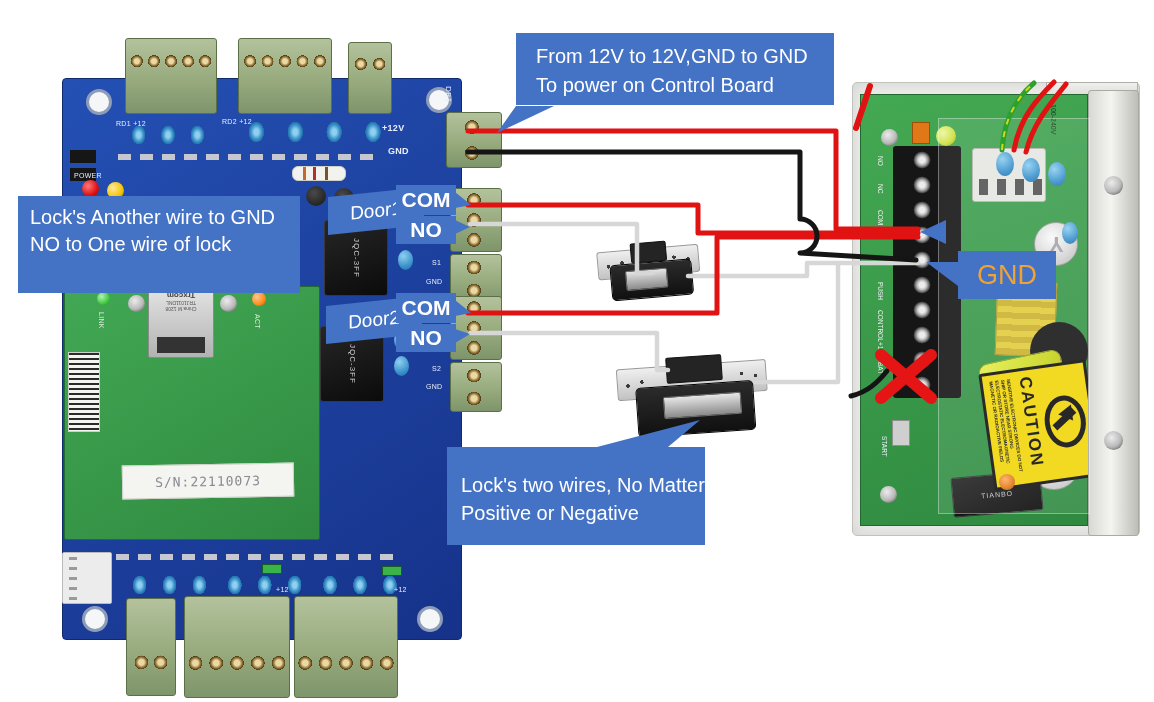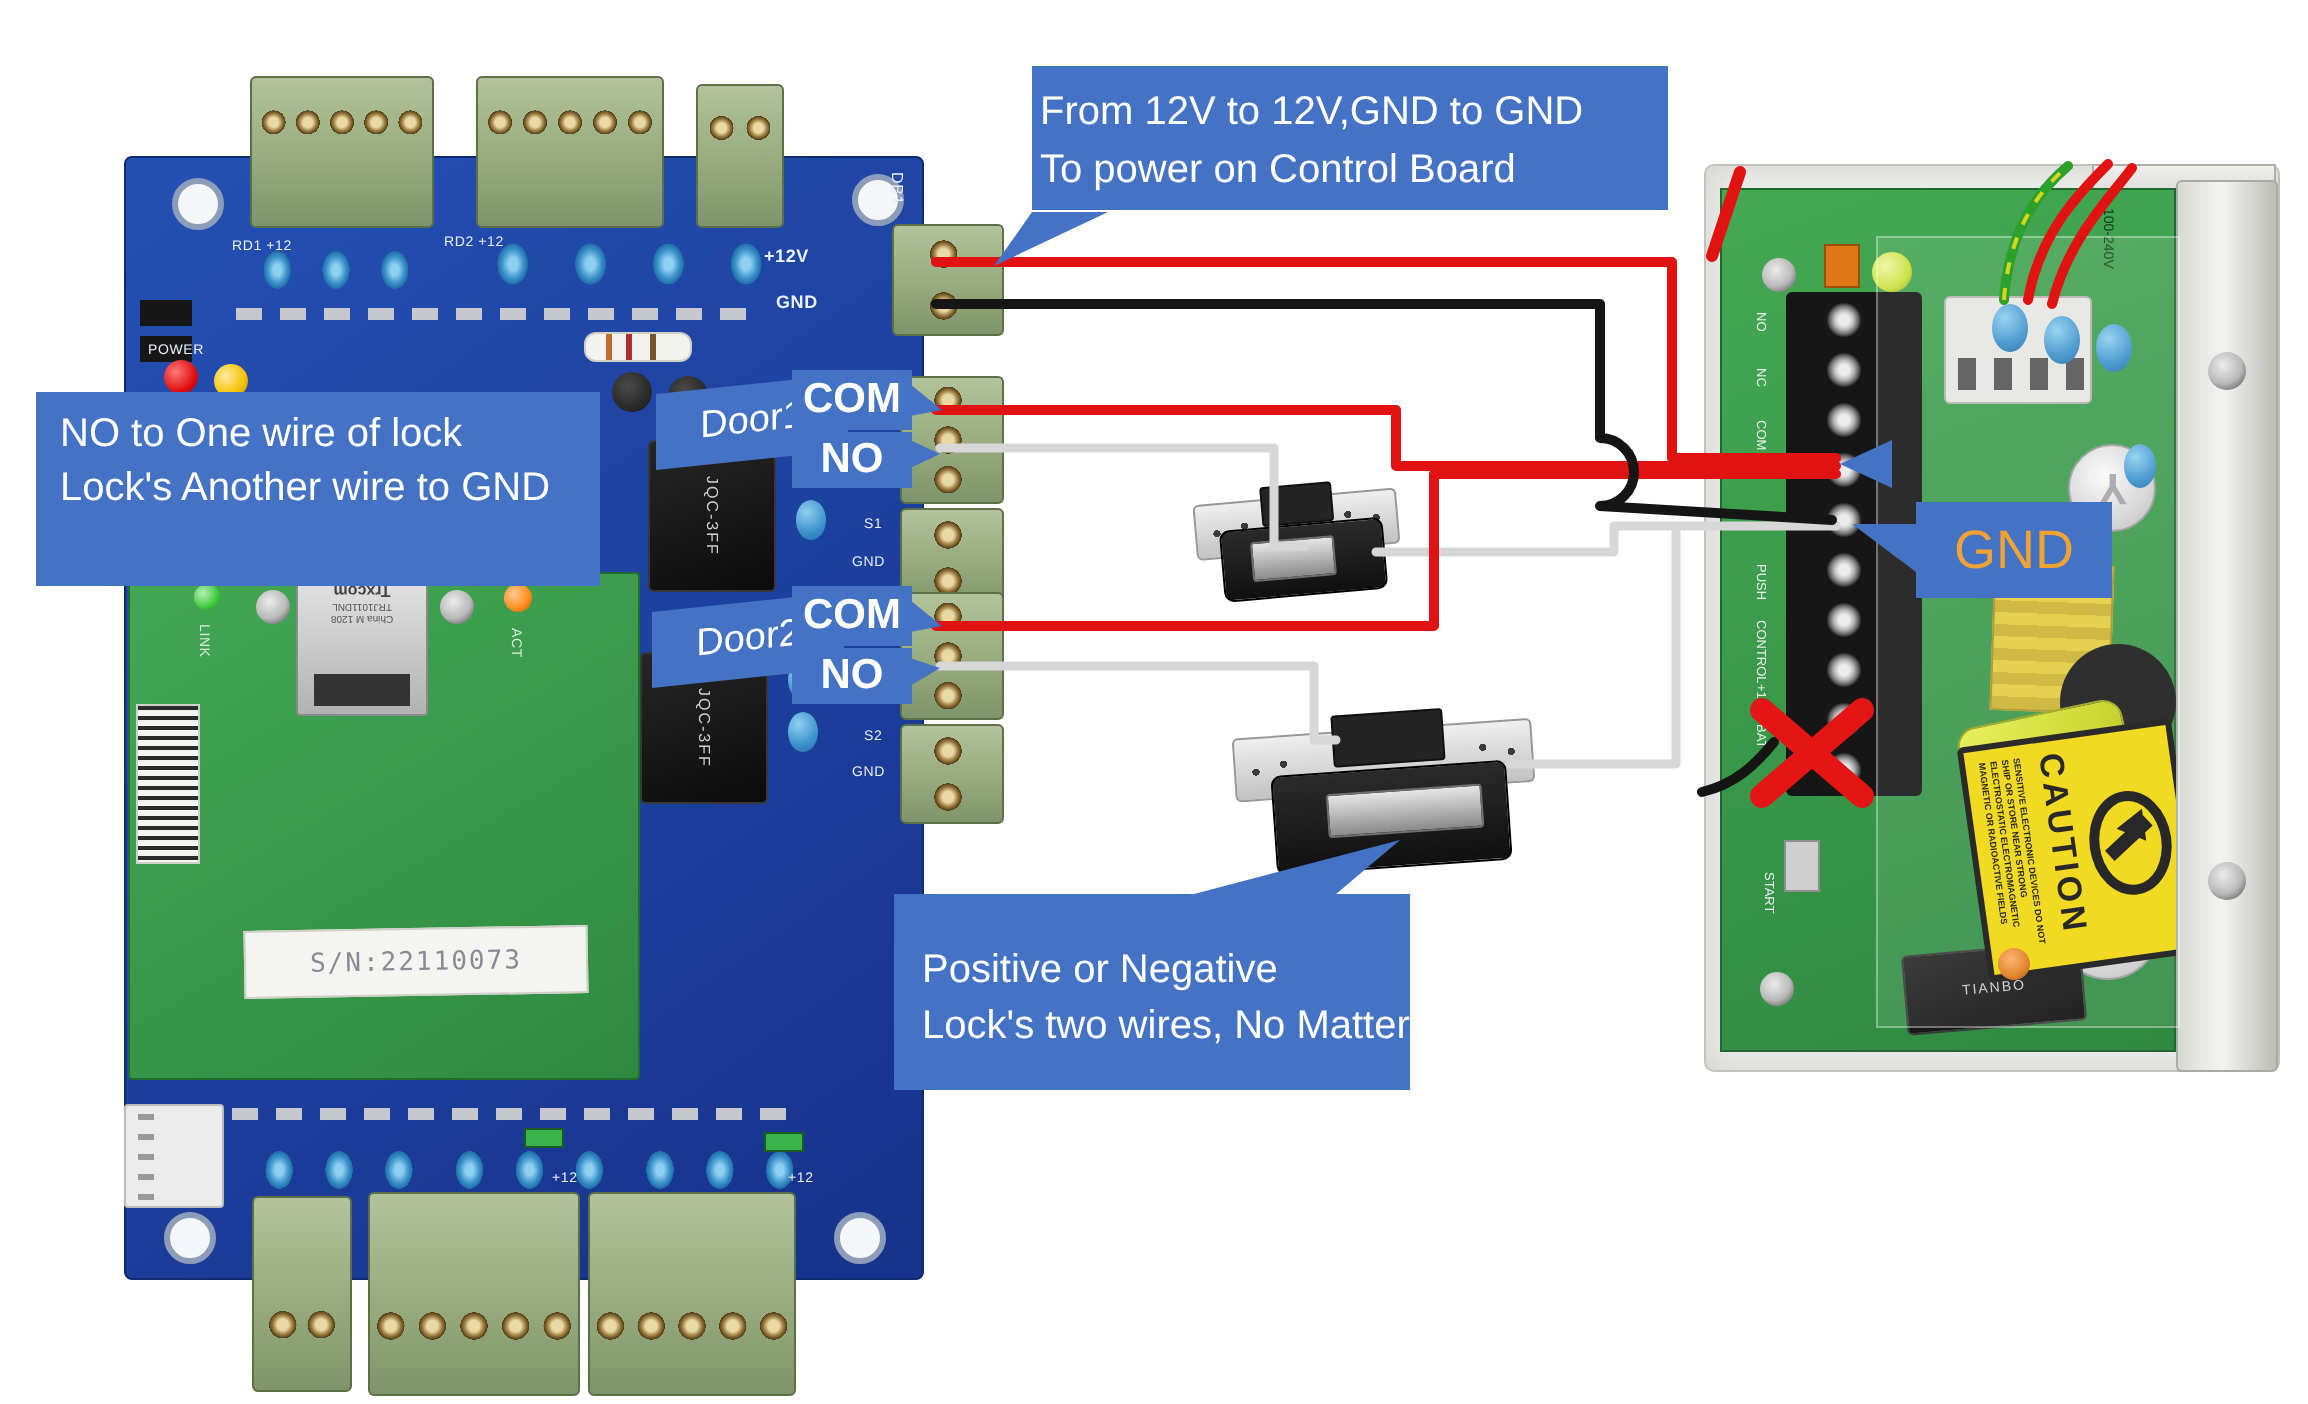--- a/index.html
+++ b/index.html
@@ -313,33 +313,33 @@
       <polygon points="455,192 455,208 471,205"></polygon>
       <polygon points="455,220 455,234 470,227"></polygon>
       <polygon points="455,300 455,316 471,313"></polygon>
       <polygon points="455,329 455,343 470,334"></polygon>
       <polygon points="946,220 946,244 920,232"></polygon>
       <polygon points="958,262 958,286 926,262"></polygon>
       <polygon points="578,452 700,420 655,458"></polygon>
     </g>
   </svg>
 
-  <div class="callout" style="left:516px;top:33px;width:318px;height:72px;padding:9px 4px;font-size:20px;line-height:1.45">
+  <div class="callout" style="left:516px;top:33px;width:318px;height:72px;padding:9px 20px;font-size:20px;line-height:1.45">
     <div class="ln">From 12V to 12V,GND  to GND</div>
     <div class="ln">To power on Control Board</div>
   </div>
 
   <div class="callout" style="left:18px;top:196px;width:282px;height:97px;padding:8px 12px;font-size:20px;line-height:1.35">
+    <div class="ln">Lock's Another wire to GND</div>
     <div class="ln">NO to One wire of lock</div>
-    <div class="ln">Lock's Another wire to GND</div>
   </div>
 
   <div class="callout" style="left:447px;top:447px;width:258px;height:98px;padding:24px 14px 0;font-size:20px;line-height:1.42">
+    <div class="ln">Lock's two wires,  No Matter</div>
     <div class="ln">Positive or Negative</div>
-    <div class="ln">Lock's two wires,  No Matter</div>
   </div>
 
   <div class="tag" style="left:328px;top:192px;width:96px;height:38px;font-size:19px;transform:skewY(-6deg)">Door1</div>
   <div class="tag" style="left:396px;top:185px;width:60px;height:30px;font-size:21px;font-weight:700">COM</div>
   <div class="tag" style="left:396px;top:216px;width:60px;height:28px;font-size:21px;font-weight:700">NO</div>
   <div class="tag" style="left:326px;top:301px;width:96px;height:38px;font-size:19px;transform:skewY(-6deg)">Door2</div>
   <div class="tag" style="left:396px;top:293px;width:60px;height:30px;font-size:21px;font-weight:700">COM</div>
   <div class="tag" style="left:396px;top:324px;width:60px;height:28px;font-size:21px;font-weight:700">NO</div>
   <div class="tag" style="left:958px;top:251px;width:98px;height:48px;font-size:27px;color:#f0a235">GND</div>
 

